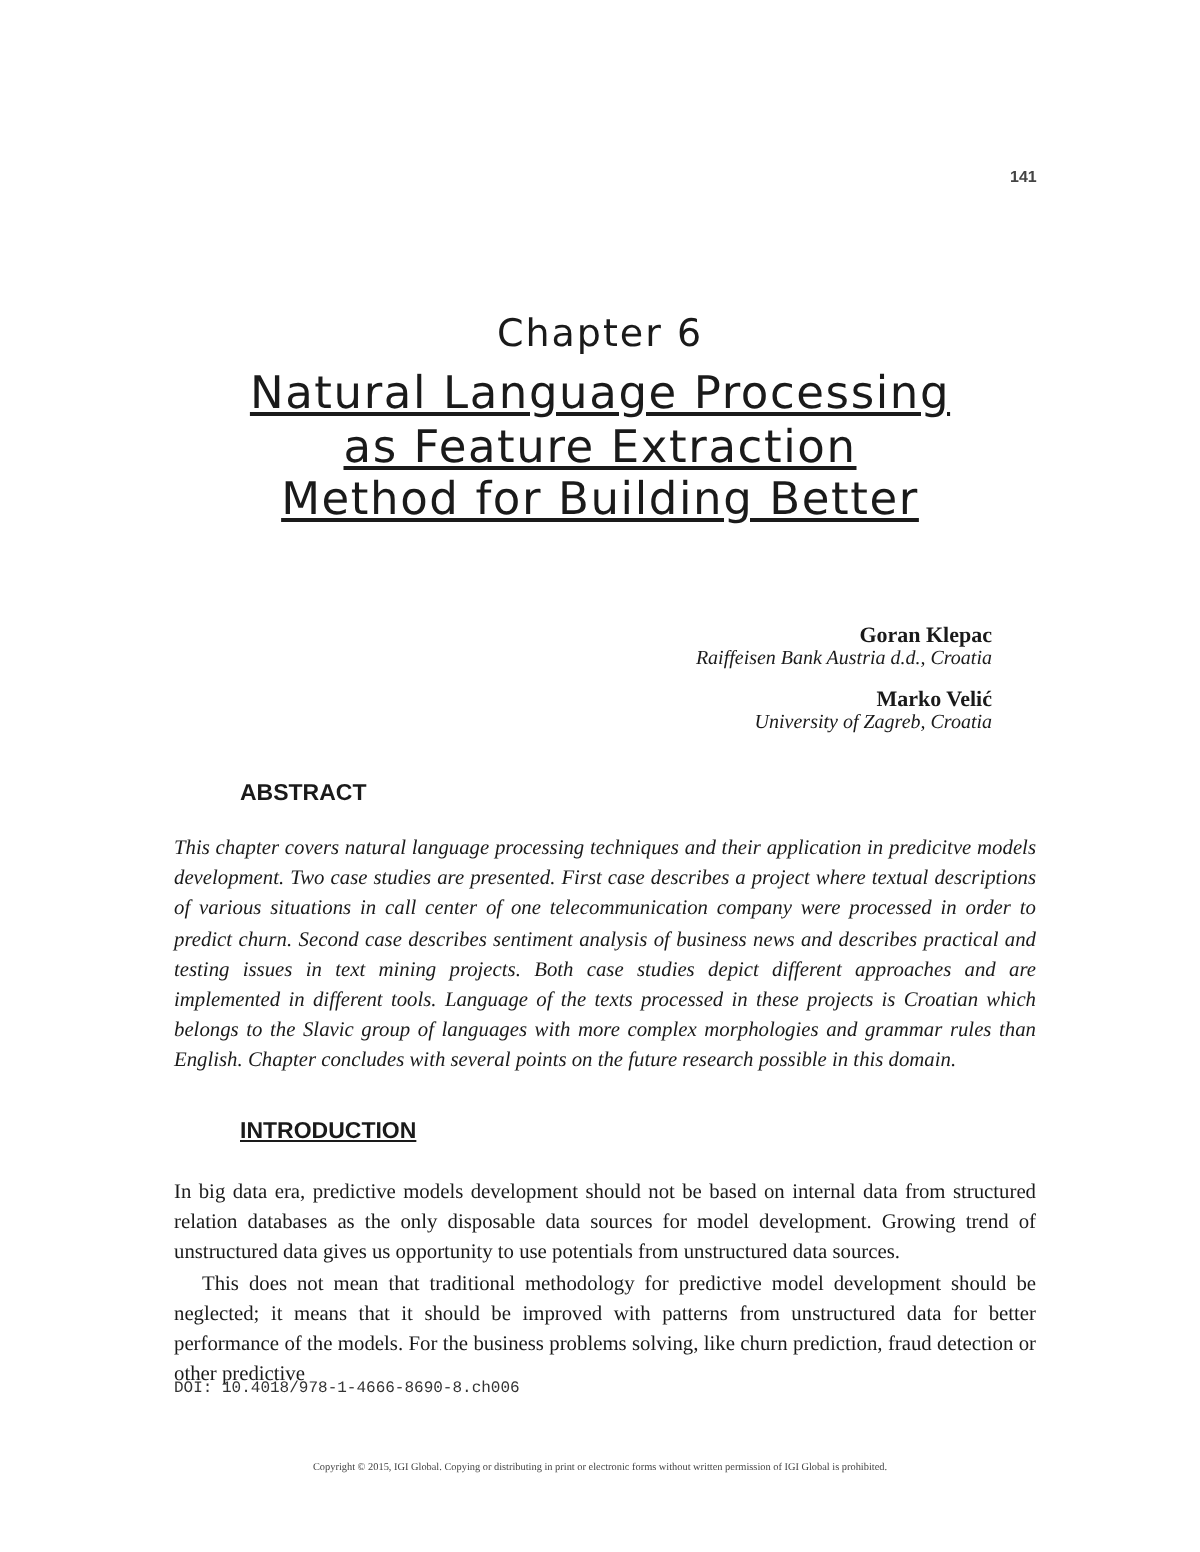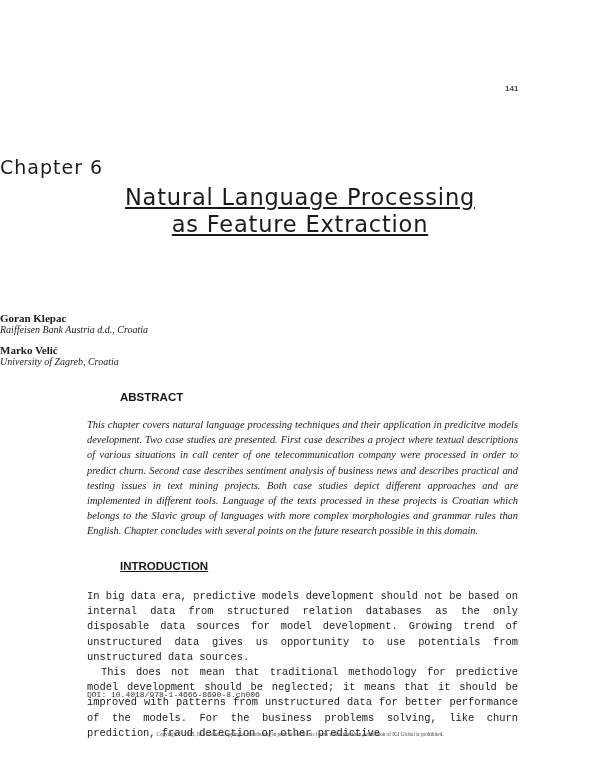--- a/index.html
+++ b/index.html
@@ -1,41 +1,42 @@
 <!DOCTYPE html>
 <html><head>
 <meta charset="utf-8">
 <style>
   html, body { margin: 0; padding: 0; background: #ffffff; }
   body { width: 600px; height: 776px; position: relative; overflow: hidden; color: #1a1a1a; }
   .page-number { position: absolute; left: 505px; top: 52px; font-family: "Liberation Sans", sans-serif; font-size: 8px; font-weight: bold; color: #444; margin-top: 32px; }
-  .chapter-label { position: absolute; left: 0; width: 600px; top: 156px; font-family: "DejaVu Sans", sans-serif; font-size: 19px; letter-spacing: 1px; color: #1a1a1a; }
+  .chapter-label { position: absolute; left: 0; width: 600px; top: 156px; text-align: center; font-family: "DejaVu Sans", sans-serif; font-size: 19px; letter-spacing: 1px; color: #1a1a1a; }
   .chapter-title { position: absolute; left: 60px; width: 480px; top: 184px; text-align: center; font-family: "DejaVu Sans", sans-serif; font-size: 22.5px; line-height: 26.5px; letter-spacing: 0.8px; color: #1a1a1a; }
   .chapter-title div { white-space: nowrap; text-decoration: underline; }
-  .author { position: absolute; left: 0; width: 496px; text-align: left; font-family: "Liberation Serif", serif; }
+  .author { position: absolute; left: 0; width: 496px; text-align: right; font-family: "Liberation Serif", serif; }
   .author-name { font-weight: bold; font-size: 11px; }
   .author-affil { font-style: italic; font-size: 10px; }
   .section-heading { position: absolute; left: 87px; font-family: "Liberation Sans", sans-serif; font-weight: bold; font-size: 11.5px; color: #1a1a1a; margin-left: 33px; }
   .abstract-body { position: absolute; left: 87px; width: 431px; top: 417px; font-family: "Liberation Serif", serif; font-style: italic; font-size: 10.4px; line-height: 15.2px; text-align: justify; color: #1a1a1a; }
-  .intro-body { position: absolute; left: 87px; width: 431px; top: 589px; font-family: Liberation Mono, monospace; font-size: 10.4px; line-height: 15.2px; text-align: justify; color: #1a1a1a; }
+  .intro-body { position: absolute; left: 87px; width: 431px; top: 589px; font-family: Liberation Serif, serif; font-size: 10.4px; line-height: 15.2px; text-align: justify; color: #1a1a1a; }
   .intro-body p { margin: 0; }
   .intro-body p.indent { text-indent: 14px; }
   .doi { position: absolute; left: 87px; top: 690px; font-family: Liberation Mono, monospace; font-size: 8px; color: #333; }
   .copyright { position: absolute; left: 0; width: 600px; top: 731px; text-align: center; font-family: "Liberation Serif", serif; font-size: 5.2px; color: #444; }
 </style>
 </head>
 <body>
 
 <div class="page-number">141</div>
 
 <div class="chapter-label">Chapter 6</div>
 
 <div class="chapter-title">
   <div>Natural Language Processing</div>
   <div>as Feature Extraction</div>
+  <div>Method for Building Better</div>
 </div>
 
 <div class="author" style="top:312px;">
   <div class="author-name">Goran Klepac</div>
   <div class="author-affil">Raiffeisen Bank Austria d.d., Croatia</div>
 </div>
 
 <div class="author" style="top:344px;">
   <div class="author-name">Marko Velić</div>
   <div class="author-affil">University of Zagreb, Croatia</div>

